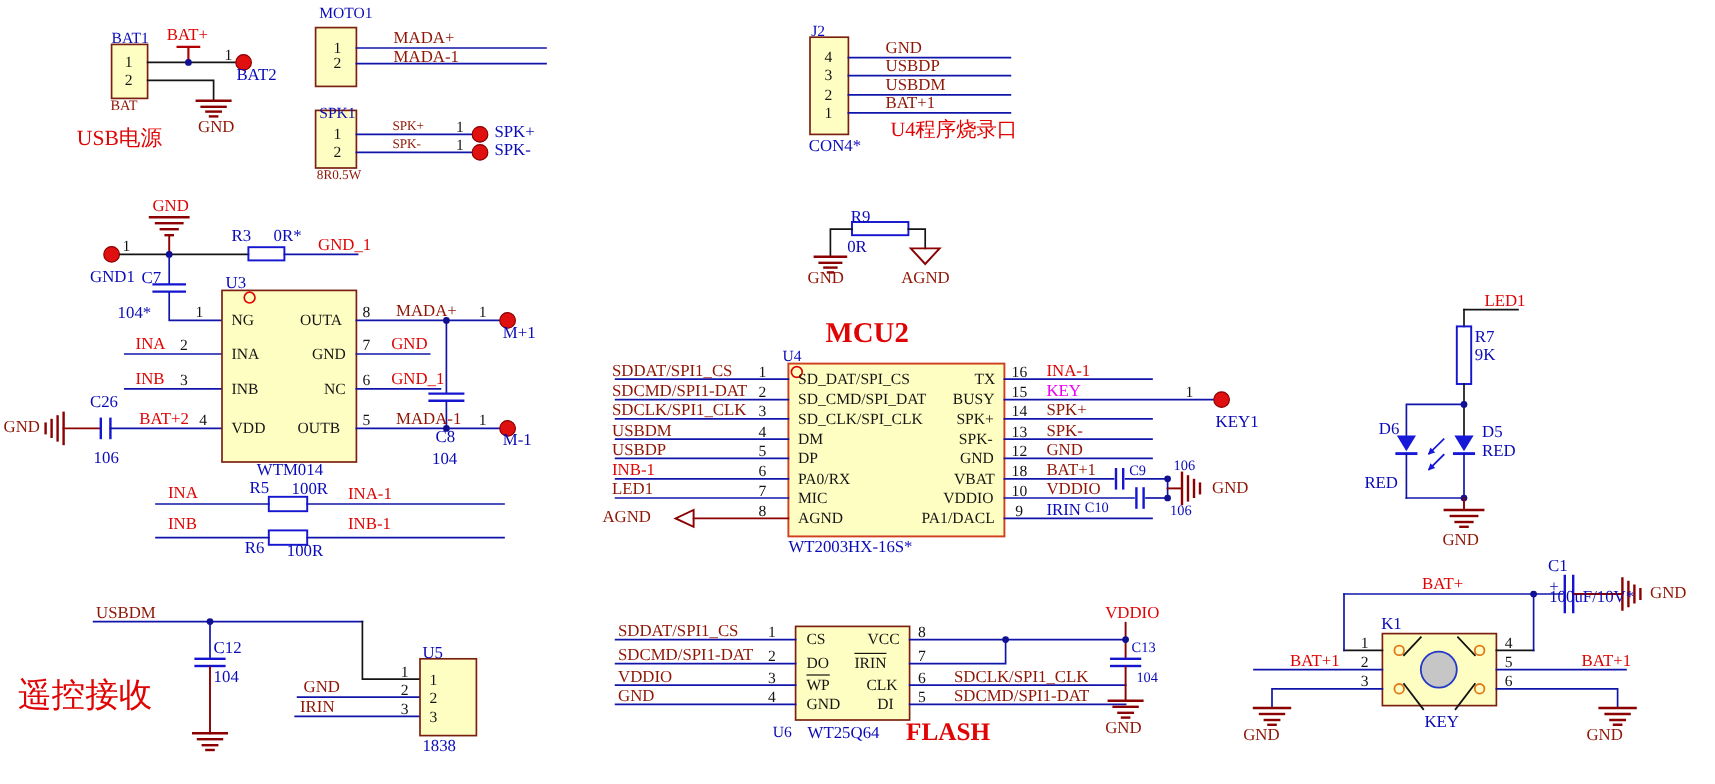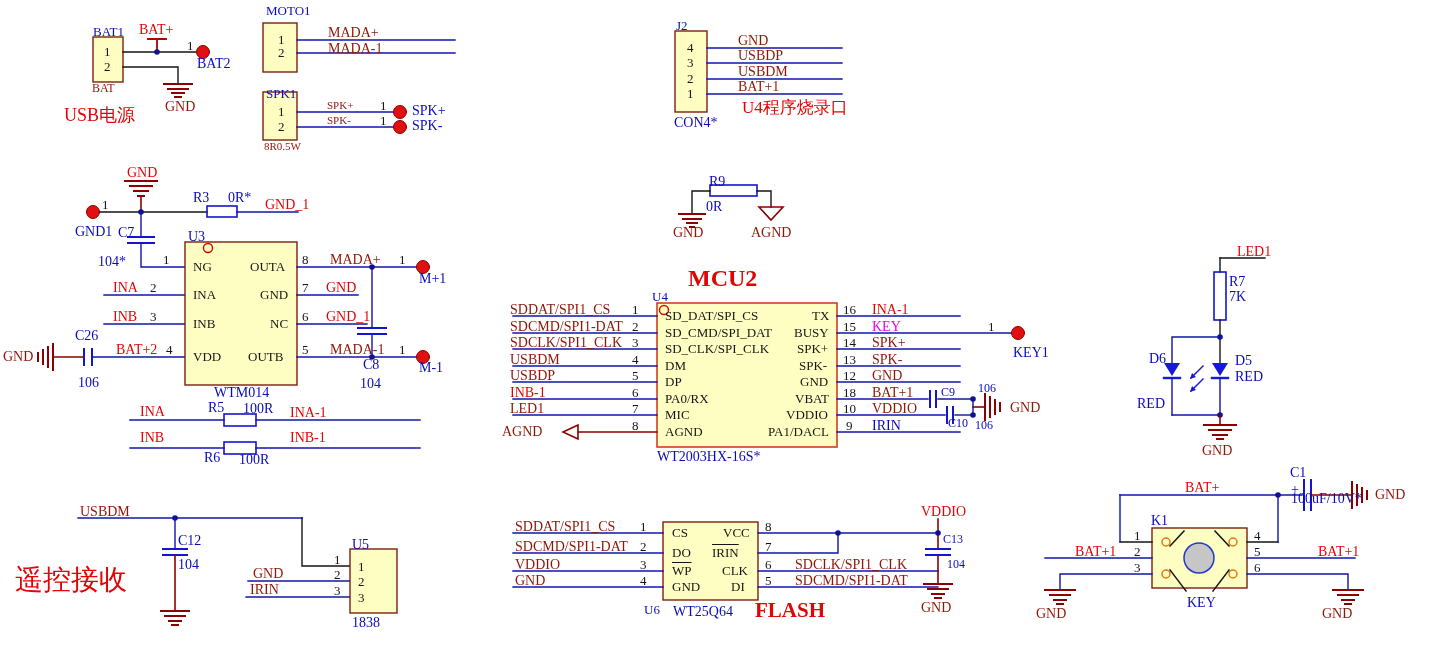--- a/index.html
+++ b/index.html
@@ -481,21 +481,21 @@
 <span class="lb mar" style="left:872px;top:336px">SPK+</span>
 <span class="lb mar" style="left:872px;top:353px">SPK-</span>
 <span class="lb mar" style="left:872px;top:369px">GND</span>
 <span class="lb mar" style="left:872px;top:386px">BAT+1</span>
 <span class="lb mar" style="left:872px;top:402px">VDDIO</span>
 <span class="lb blu" style="left:872px;top:419px">IRIN</span>
 <span class="lb blk s13" style="left:988px;top:320px">1</span>
 <span class="lb blu" style="left:1013px;top:346px">KEY1</span>
 <span class="lb blu s12" style="left:941px;top:386px">C9</span>
 <span class="lb blu s12" style="left:978px;top:382px">106</span>
-<span class="lb blu s12" style="left:948px;top:417px">C10</span>
+<span class="lb blu s12" style="left:904px;top:417px">C10</span>
 <span class="lb blu s12" style="left:975px;top:419px">106</span>
 <span class="lb mar" style="left:1010px;top:401px">GND</span>
 
 <span class="lb mar" style="left:515px;top:520px">SDDAT/SPI1_CS</span>
 <span class="lb mar" style="left:515px;top:540px">SDCMD/SPI1-DAT</span>
 <span class="lb mar" style="left:515px;top:558px">VDDIO</span>
 <span class="lb mar" style="left:515px;top:574px">GND</span>
 <span class="lb blk s13" style="left:640px;top:520px">1</span>
 <span class="lb blk s13" style="left:640px;top:540px">2</span>
 <span class="lb blk s13" style="left:640px;top:558px">3</span>
@@ -517,21 +517,21 @@
 <span class="lb blu s13" style="left:644px;top:603px">U6</span>
 <span class="lb blu" style="left:673px;top:605px">WT25Q64</span>
 <span class="lb red s21" style="left:755px;top:600px">FLASH</span>
 <span class="lb red" style="left:921px;top:505px">VDDIO</span>
 <span class="lb blu s12" style="left:943px;top:533px">C13</span>
 <span class="lb blu s12" style="left:947px;top:558px">104</span>
 <span class="lb mar" style="left:921px;top:601px">GND</span>
 
 <span class="lb red" style="left:1237px;top:245px">LED1</span>
 <span class="lb blu" style="left:1229px;top:275px">R7</span>
-<span class="lb blu" style="left:1229px;top:290px">7K</span>
+<span class="lb blu" style="left:1229px;top:290px">9K</span>
 <span class="lb blu" style="left:1149px;top:352px">D6</span>
 <span class="lb blu" style="left:1137px;top:397px">RED</span>
 <span class="lb blu" style="left:1235px;top:354px">D5</span>
 <span class="lb blu" style="left:1235px;top:370px">RED</span>
 <span class="lb mar" style="left:1202px;top:444px">GND</span>
 
 <span class="lb red s15" style="left:1185px;top:481px">BAT+</span>
 <span class="lb blu" style="left:1290px;top:466px">C1</span>
 <span class="lb blu s15" style="left:1291px;top:483px">+</span>
 <span class="lb blu" style="left:1291px;top:492px">100uF/10V*</span>

